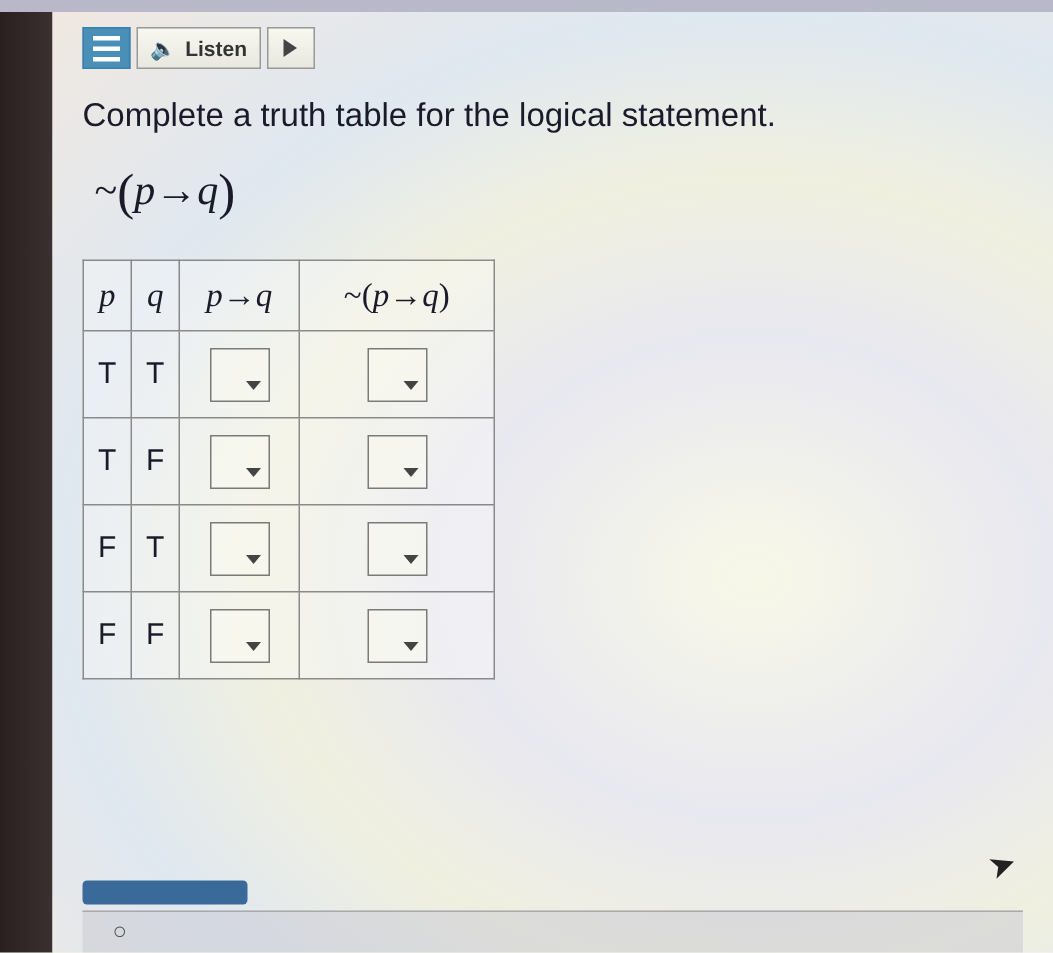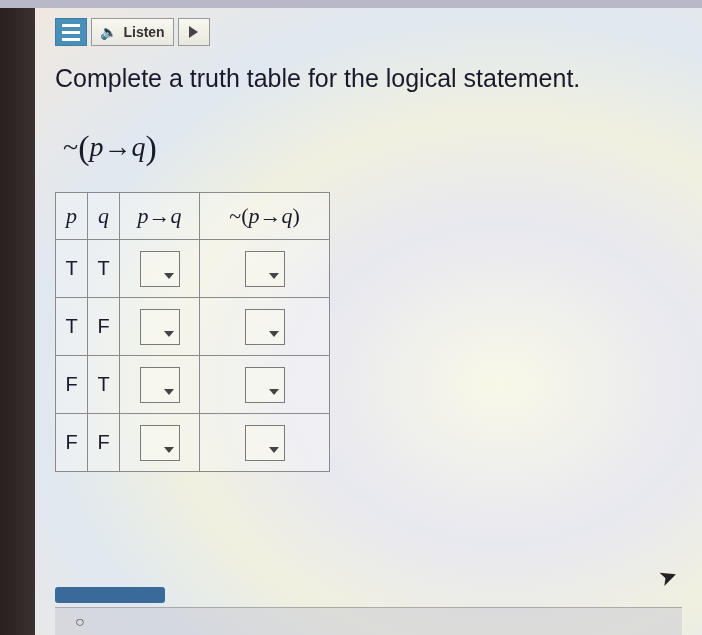--- a/index.html
+++ b/index.html
@@ -78,23 +78,23 @@
       justify-content: center;
       cursor: pointer;
     }
     .play-triangle {
       width: 0; height: 0;
       border-left: 9px solid #444;
       border-top: 6px solid transparent;
       border-bottom: 6px solid transparent;
     }
     .instruction {
-      font-size: 25px;
+      font-size: 22px;
       color: #1a1a2a;
-      margin-bottom: 36px;
+      margin-bottom: 20px;
     }
     .expression {
       font-size: 28px;
       font-family: 'Times New Roman', serif;
       color: #1a1a2a;
       margin-bottom: 25px;
       padding-left: 8px;
     }
     .expression .paren { font-size: 34px; vertical-align: -3px; }
     .truth-table {

